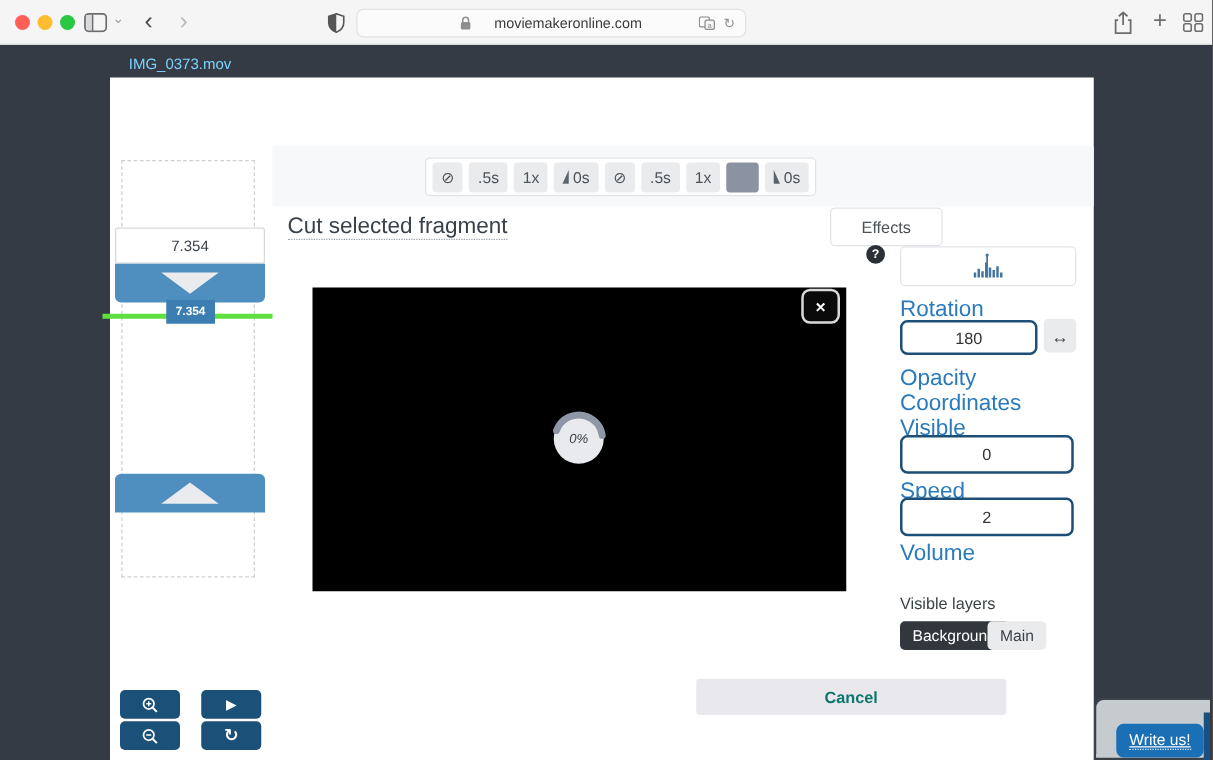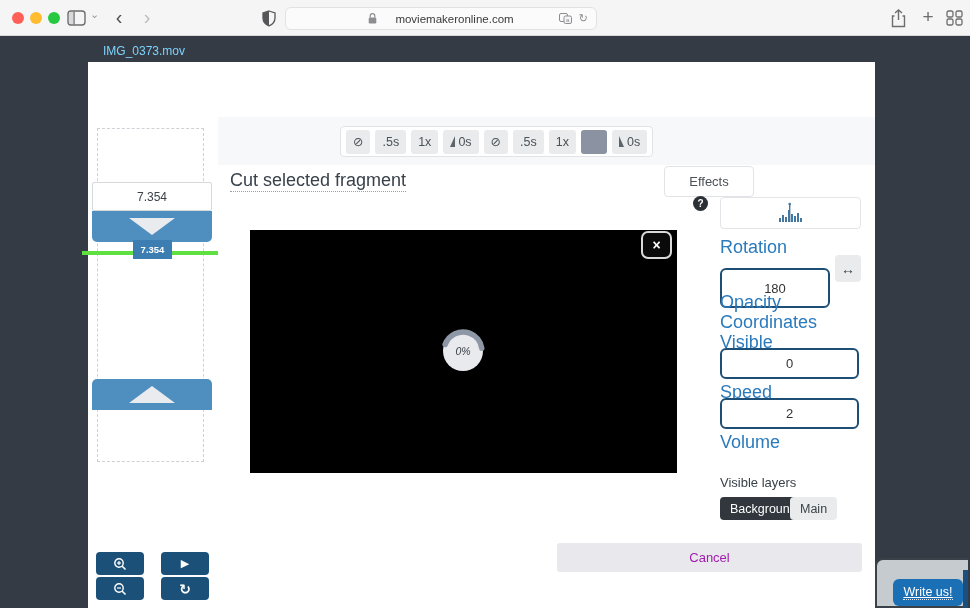--- a/index.html
+++ b/index.html
@@ -54,32 +54,32 @@
   .video{position:absolute;left:250px;top:230px;width:427px;height:243px;background:#000;}
   .close-btn{position:absolute;left:641px;top:231px;width:31px;height:28px;background:#0a0a0a;border:2px solid #d9d9d9;border-radius:7px;color:#fff;font-size:14px;font-weight:bold;display:flex;align-items:center;justify-content:center;cursor:pointer;padding:0;}
   .spinner{position:absolute;left:440px;top:328px;width:46px;height:46px;}
   .spin-txt{position:absolute;left:440px;top:328px;width:46px;height:46px;display:flex;align-items:center;justify-content:center;font-size:10.5px;font-style:italic;color:#394047;}
 
   
   .plabel{position:absolute;font-size:18px;color:#2b7abc;cursor:pointer;}
   .help-badge{position:absolute;left:693px;top:196px;width:15px;height:15px;border-radius:50%;background:#2a3036;color:#fff;font-size:10px;font-weight:bold;display:flex;align-items:center;justify-content:center;}
   .thumb-box{position:absolute;left:720px;top:197px;width:141px;height:32px;background:#fff;border:1px solid #e2e4e8;border-radius:4px;display:flex;align-items:center;justify-content:center;cursor:pointer;}
   .p-input{position:absolute;background:#fff;border:2px solid #1d4e75;border-radius:6px;font-size:13px;color:#333;text-align:center;}
-  .rot-input{left:720px;top:268px;width:110px;height:40px;}
+  .rot-input{left:720px;top:256px;width:110px;height:28px;}
   .vol-input{left:720px;top:348px;width:139px;height:31px;}
   .spd-input{left:720px;top:398px;width:139px;height:31px;}
   .swap-btn{position:absolute;left:835px;top:255px;width:26px;height:27px;background:#e9ebed;border:none;border-radius:4px;color:#3e454c;font-size:14px;cursor:pointer;padding:0;}
   .layers-title{position:absolute;left:720px;top:475px;font-size:13px;color:#3a4249;}
   .layer-btn{position:absolute;top:497px;height:23px;border:none;border-radius:4px;font-size:12.5px;cursor:pointer;padding:0 10px;}
   .bg-btn{left:720px;background:#31373d;color:#fff;}
   .main-btn{left:790px;background:#e9ebed;color:#3c4248;}
 
   
   .save-btn{position:absolute;left:228px;top:543px;width:307px;height:29px;background:#49691d;border:none;border-radius:3px;color:#fff;font-size:13px;cursor:pointer;}
-  .cancel-btn{position:absolute;left:557px;top:543px;width:305px;height:29px;background:#e9e9ed;border:none;border-radius:3px;color:#a21caf;font-size:13px;cursor:pointer;}
+  .cancel-btn{position:absolute;left:557px;top:543px;width:248px;height:29px;background:#e9e9ed;border:none;border-radius:3px;color:#0f766e;font-size:13px;cursor:pointer;font-weight:bold;}
   .nav-btn{position:absolute;width:48px;height:23px;background:#1b5078;border:none;border-radius:4px;color:#fff;display:flex;align-items:center;justify-content:center;cursor:pointer;padding:0;}
   .zi{left:96px;top:552px;} .pl{left:161px;top:552px;font-size:11px;}
   .zo{left:96px;top:577px;} .ro{left:161px;top:577px;font-size:14px;font-weight:bold;}
 
   
   .chat-panel{position:absolute;left:875px;top:558px;width:93px;height:50px;background:#c6cbd0;border:2px solid #3a4149;border-right:none;border-radius:8px 0 0 0;}
   .chat-strip{position:absolute;left:963px;top:570px;width:5px;height:38px;background:#1b4f7d;}
   .chat-btn{position:absolute;left:893px;top:579px;width:70px;height:27px;background:#1a6fb5;border:none;border-radius:6px;color:#fff;font-size:12.5px;display:flex;align-items:center;justify-content:center;cursor:pointer;}
   .chat-btn span{border-bottom:1px dotted rgba(255,255,255,0.85);text-decoration:underline;}
 </style>

